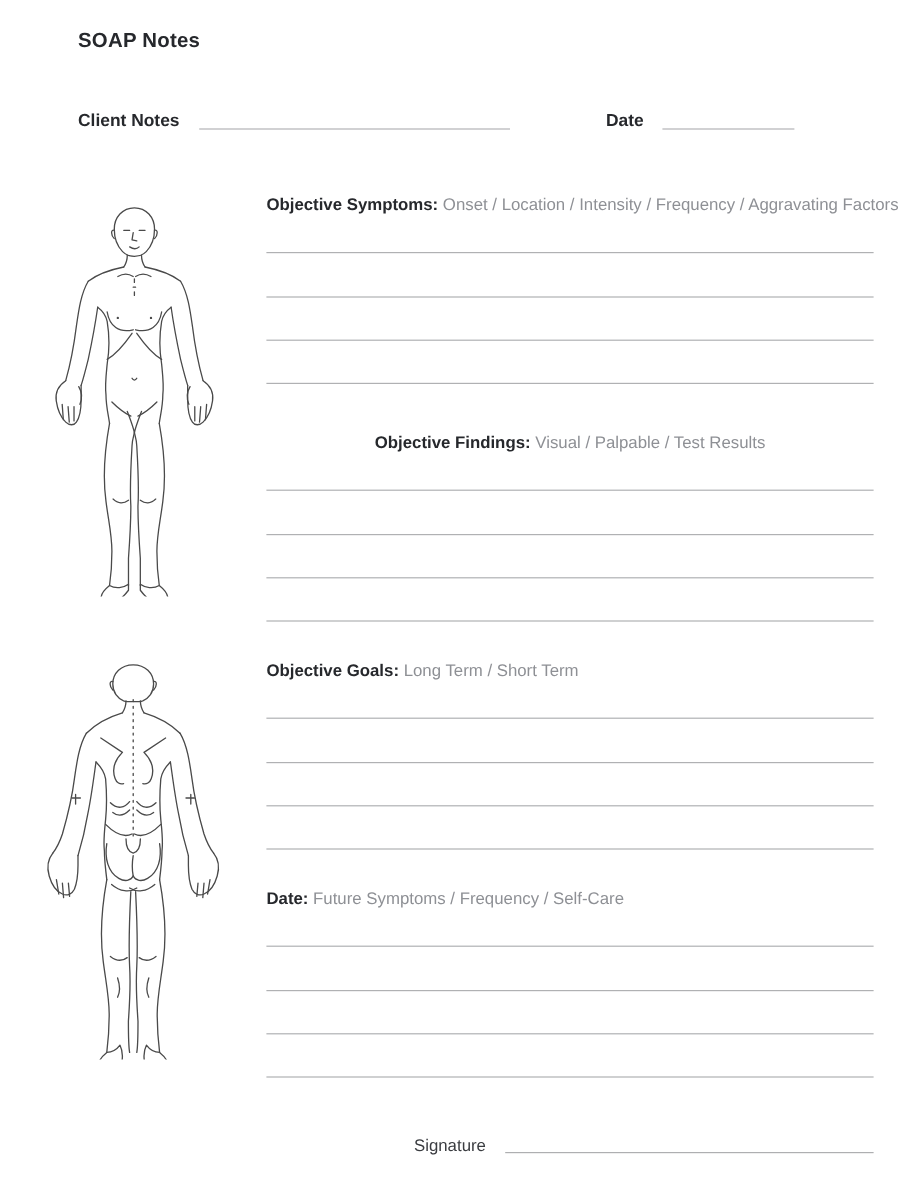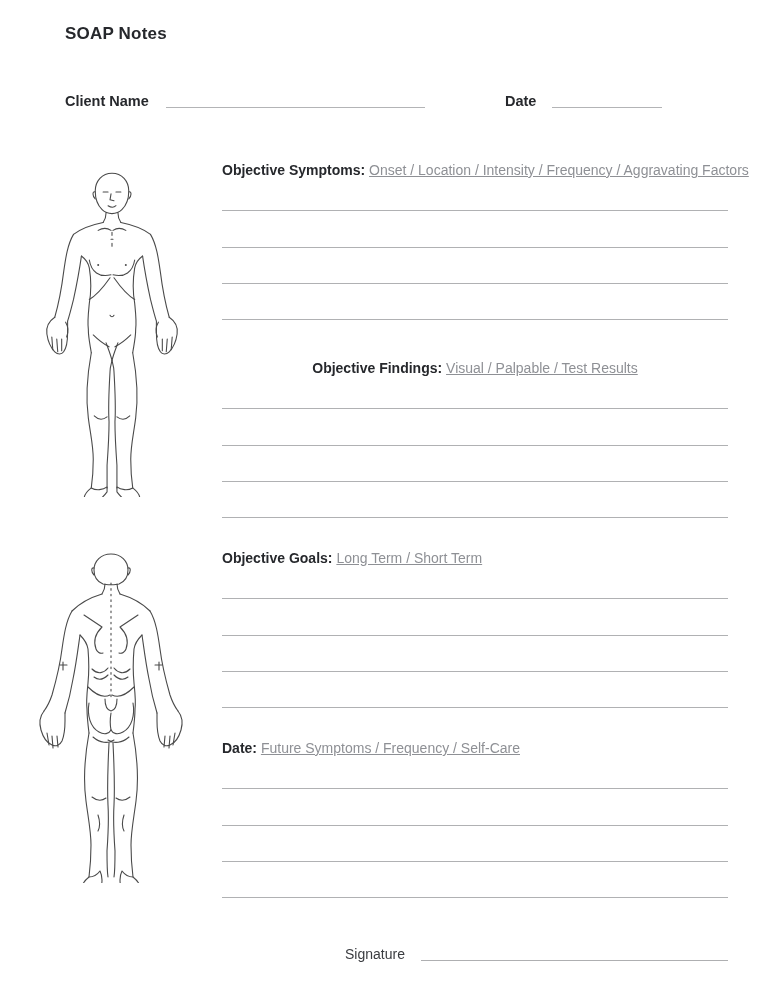--- a/index.html
+++ b/index.html
@@ -16,39 +16,39 @@
   .blankline{position:absolute;height:0;border-bottom:1px solid #b3b4b6;}
   .client-line{left:166px;top:107px;width:259px;}
   .date-line{left:552px;top:107px;width:110px;}
   .sig-line{left:421px;top:960px;width:307px;border-bottom-color:#aeafb1;}
   .section{position:absolute;left:222px;width:506px;height:180px;}
   .sec-s1{top:161px;}
   .sec-s2{top:359px;text-align:center;}
   .sec-s3{top:549px;}
   .sec-s4{top:739px;}
   .sec-head{font-size:14px;font-weight:bold;color:#26282c;white-space:nowrap;line-height:18px;}
-  .sec-hint{font-weight:normal;color:#8e9095;text-decoration:underline;}
+  .sec-hint{font-weight:normal;color:#8e9095;}
   .wline{position:absolute;left:0;width:506px;height:0;border-bottom:1px solid #b0b1b3;}
   .w1{top:49px;}.w2{top:86px;}.w3{top:122px;}.w4{top:158px;}
   .figure{position:absolute;}
   .fig-front{left:38px;top:171px;width:148px;height:326px;}
   .fig-back{left:36px;top:553px;width:150px;height:330px;}
   .figure svg{width:100%;height:100%;display:block;}
   .figure path{fill:none;stroke:#4a4a4a;stroke-width:1.1;stroke-linecap:round;stroke-linejoin:round;}
   .figure .dot{fill:#4a4a4a;stroke:none;}
   .figure .spine{stroke-dasharray:1.6,4;}
 </style>
 </head>
 <body>
 
 <div class="page">
 
   <div class="title">SOAP Notes</div>
 
-  <div class="field-label" style="left:65px;top:93px;">Client Name</div>
+  <div class="field-label" style="left:65px;top:93px;">Client Notes</div>
   <div class="blankline client-line"></div>
   <div class="field-label" style="left:505px;top:93px;">Date</div>
   <div class="blankline date-line"></div>
 
   <div class="figure fig-front">
     <svg viewBox="0 0 150 330" role="img">
 
       <path d="M75,2 C65,2 58,10 58,20 C58,28 61,35 65,39 C68,42 71,43 75,43 C79,43 82,42 85,39 C89,35 92,28 92,20 C92,10 85,2 75,2 Z"></path>
       <path d="M58,21 C55,20 55,25 58,28 M92,21 C95,20 95,25 92,28"></path>
       <path d="M66,21 L71,21 M79,21 L84,21"></path>

